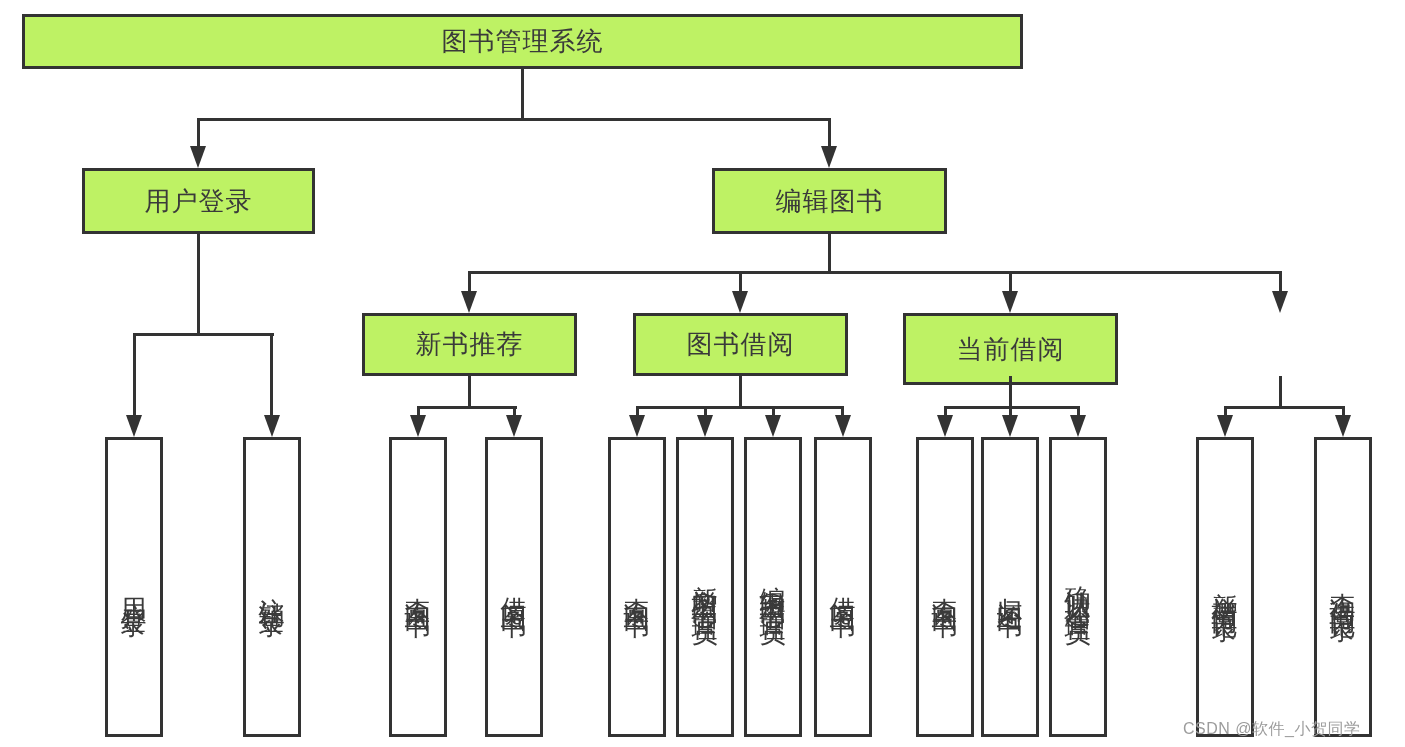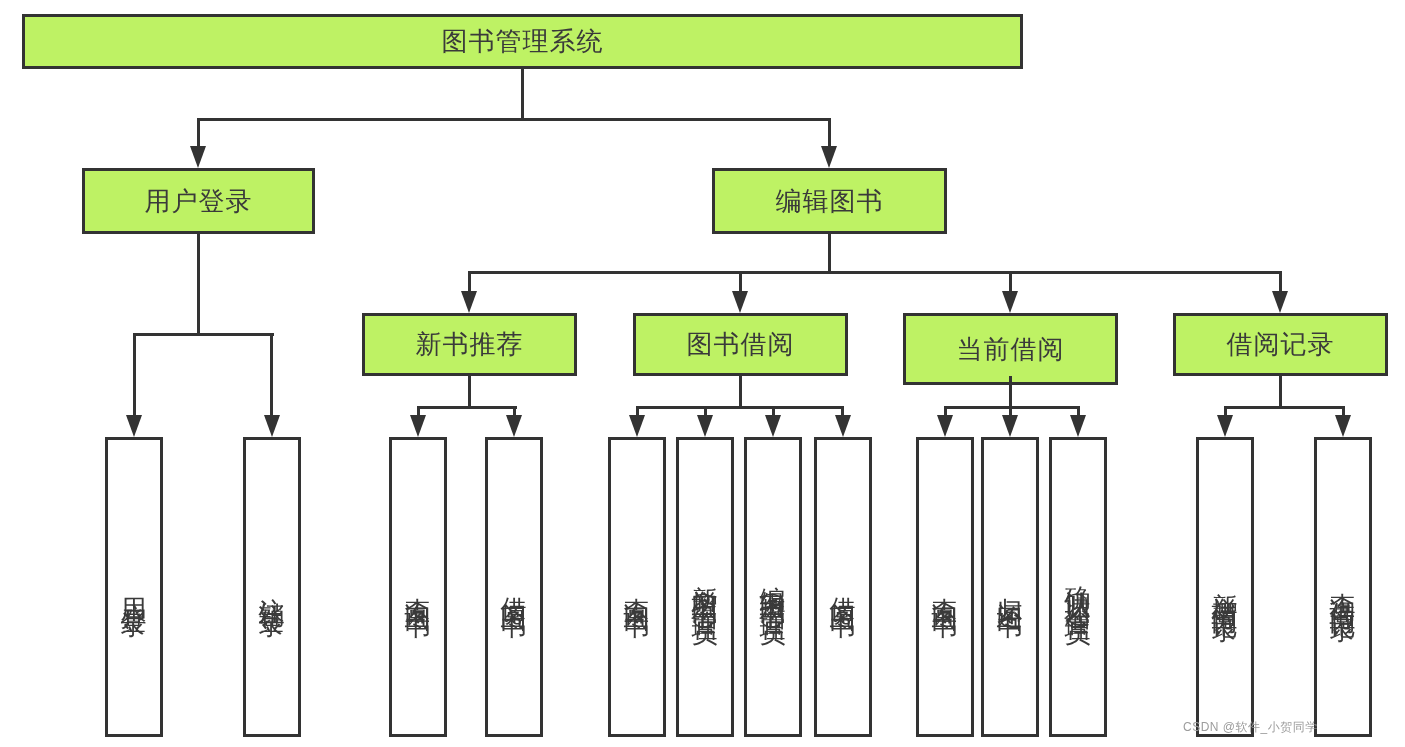--- a/index.html
+++ b/index.html
@@ -24,21 +24,21 @@
   }
   
   .vl{position:absolute;width:3px;background:#333333;}
   .hl{position:absolute;height:3px;background:#333333;}
   .tri{
     position:absolute;width:0;height:0;
     border-left:8px solid transparent;border-right:8px solid transparent;
     border-top:22px solid #333333;
   }
   .watermark{
-    position:absolute;left:1183px;top:719px;font-size:12px;color:#9c9c9c;
+    position:absolute;left:1183px;top:719px;font-size:16px;color:#9c9c9c;
     white-space:nowrap;z-index:5;letter-spacing:0.5px;
   }
 </style>
 </head>
 <body>
 
 <div id="stage">
 
   <div class="box" style="left:22px;top:14px;width:1001px;height:55px;">
     <span class="lbl">图书管理系统</span>
@@ -52,23 +52,20 @@
   </div>
 
   <div class="box" style="left:633px;top:313px;width:215px;height:63px;">
     <span class="lbl">图书借阅</span>
   </div>
   <div class="box" style="left:362px;top:313px;width:215px;height:63px;">
     <span class="lbl">新书推荐</span>
   </div>
   <div class="box" style="left:903px;top:313px;width:215px;height:72px;">
     <span class="lbl">当前借阅</span>
-  </div>
-  <div class="box" style="left:1173px;top:313px;width:215px;height:63px;">
-    <span class="lbl">借阅记录</span>
   </div>
 
   <div class="leaf" style="left:105px;">
     <span class="vlbl">用户登录</span>
   </div>
   <div class="leaf" style="left:243px;">
     <span class="vlbl">注销登录</span>
   </div>
 
   <div class="leaf" style="left:389px;">

